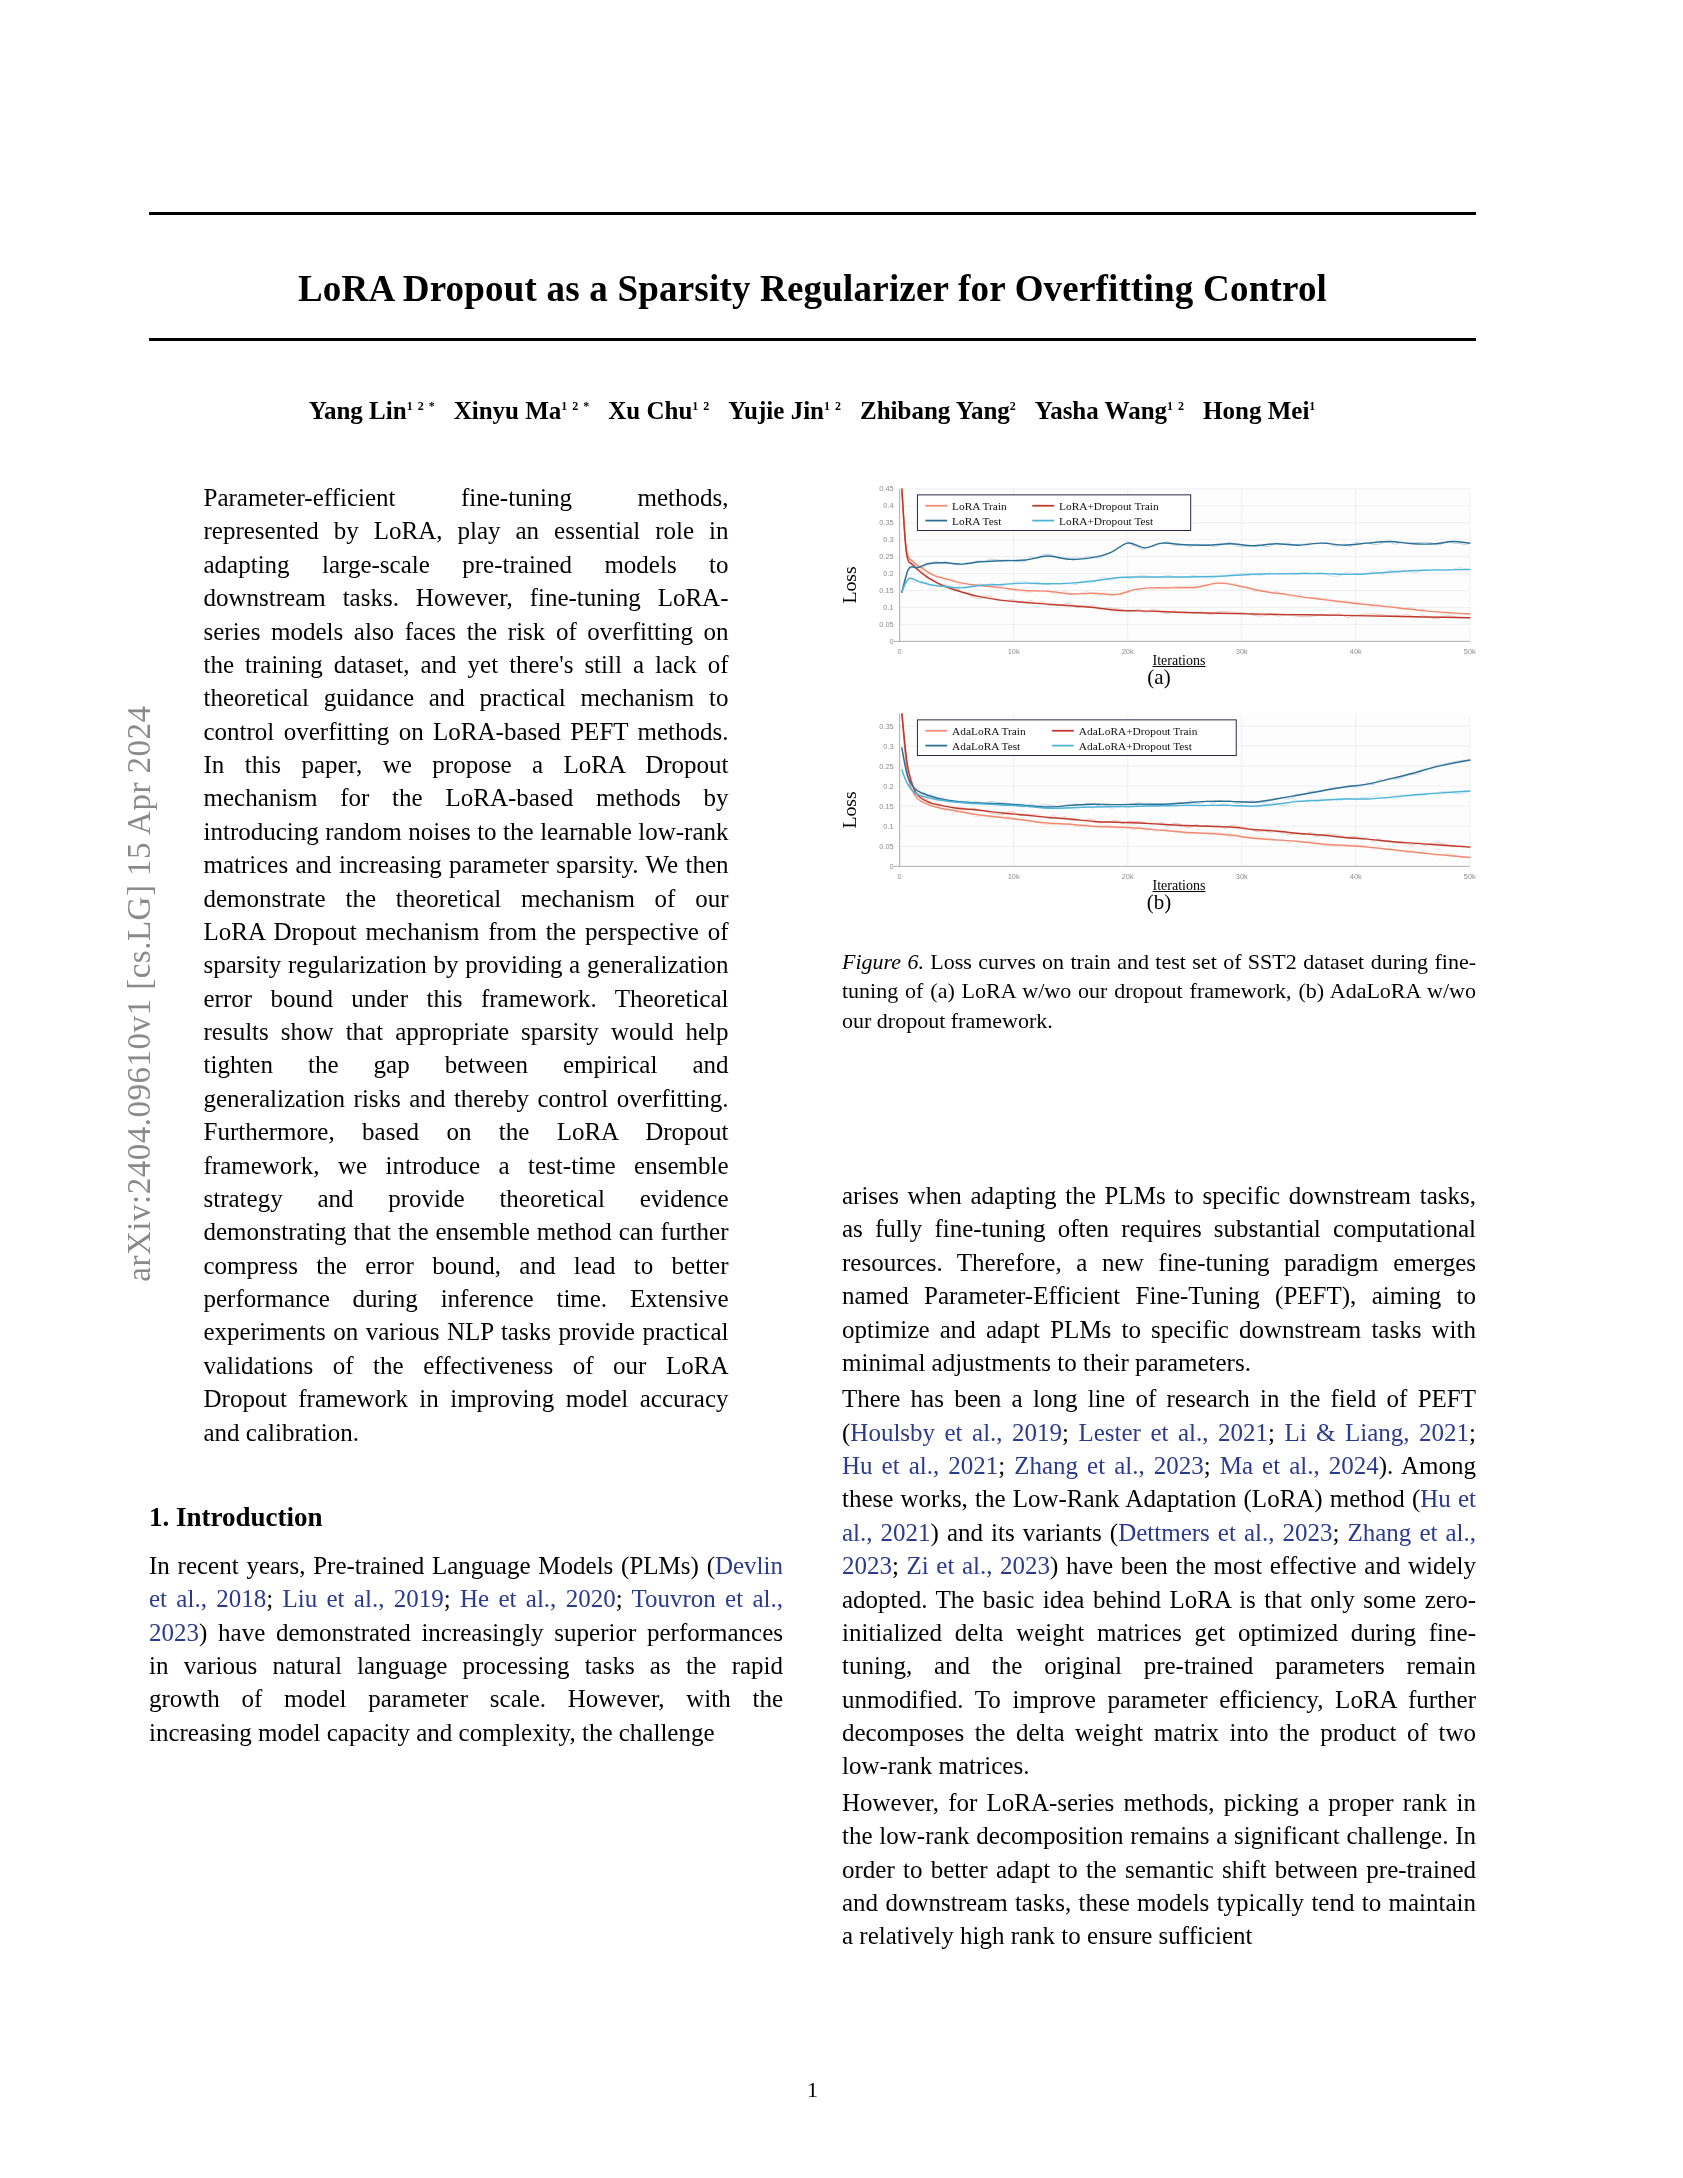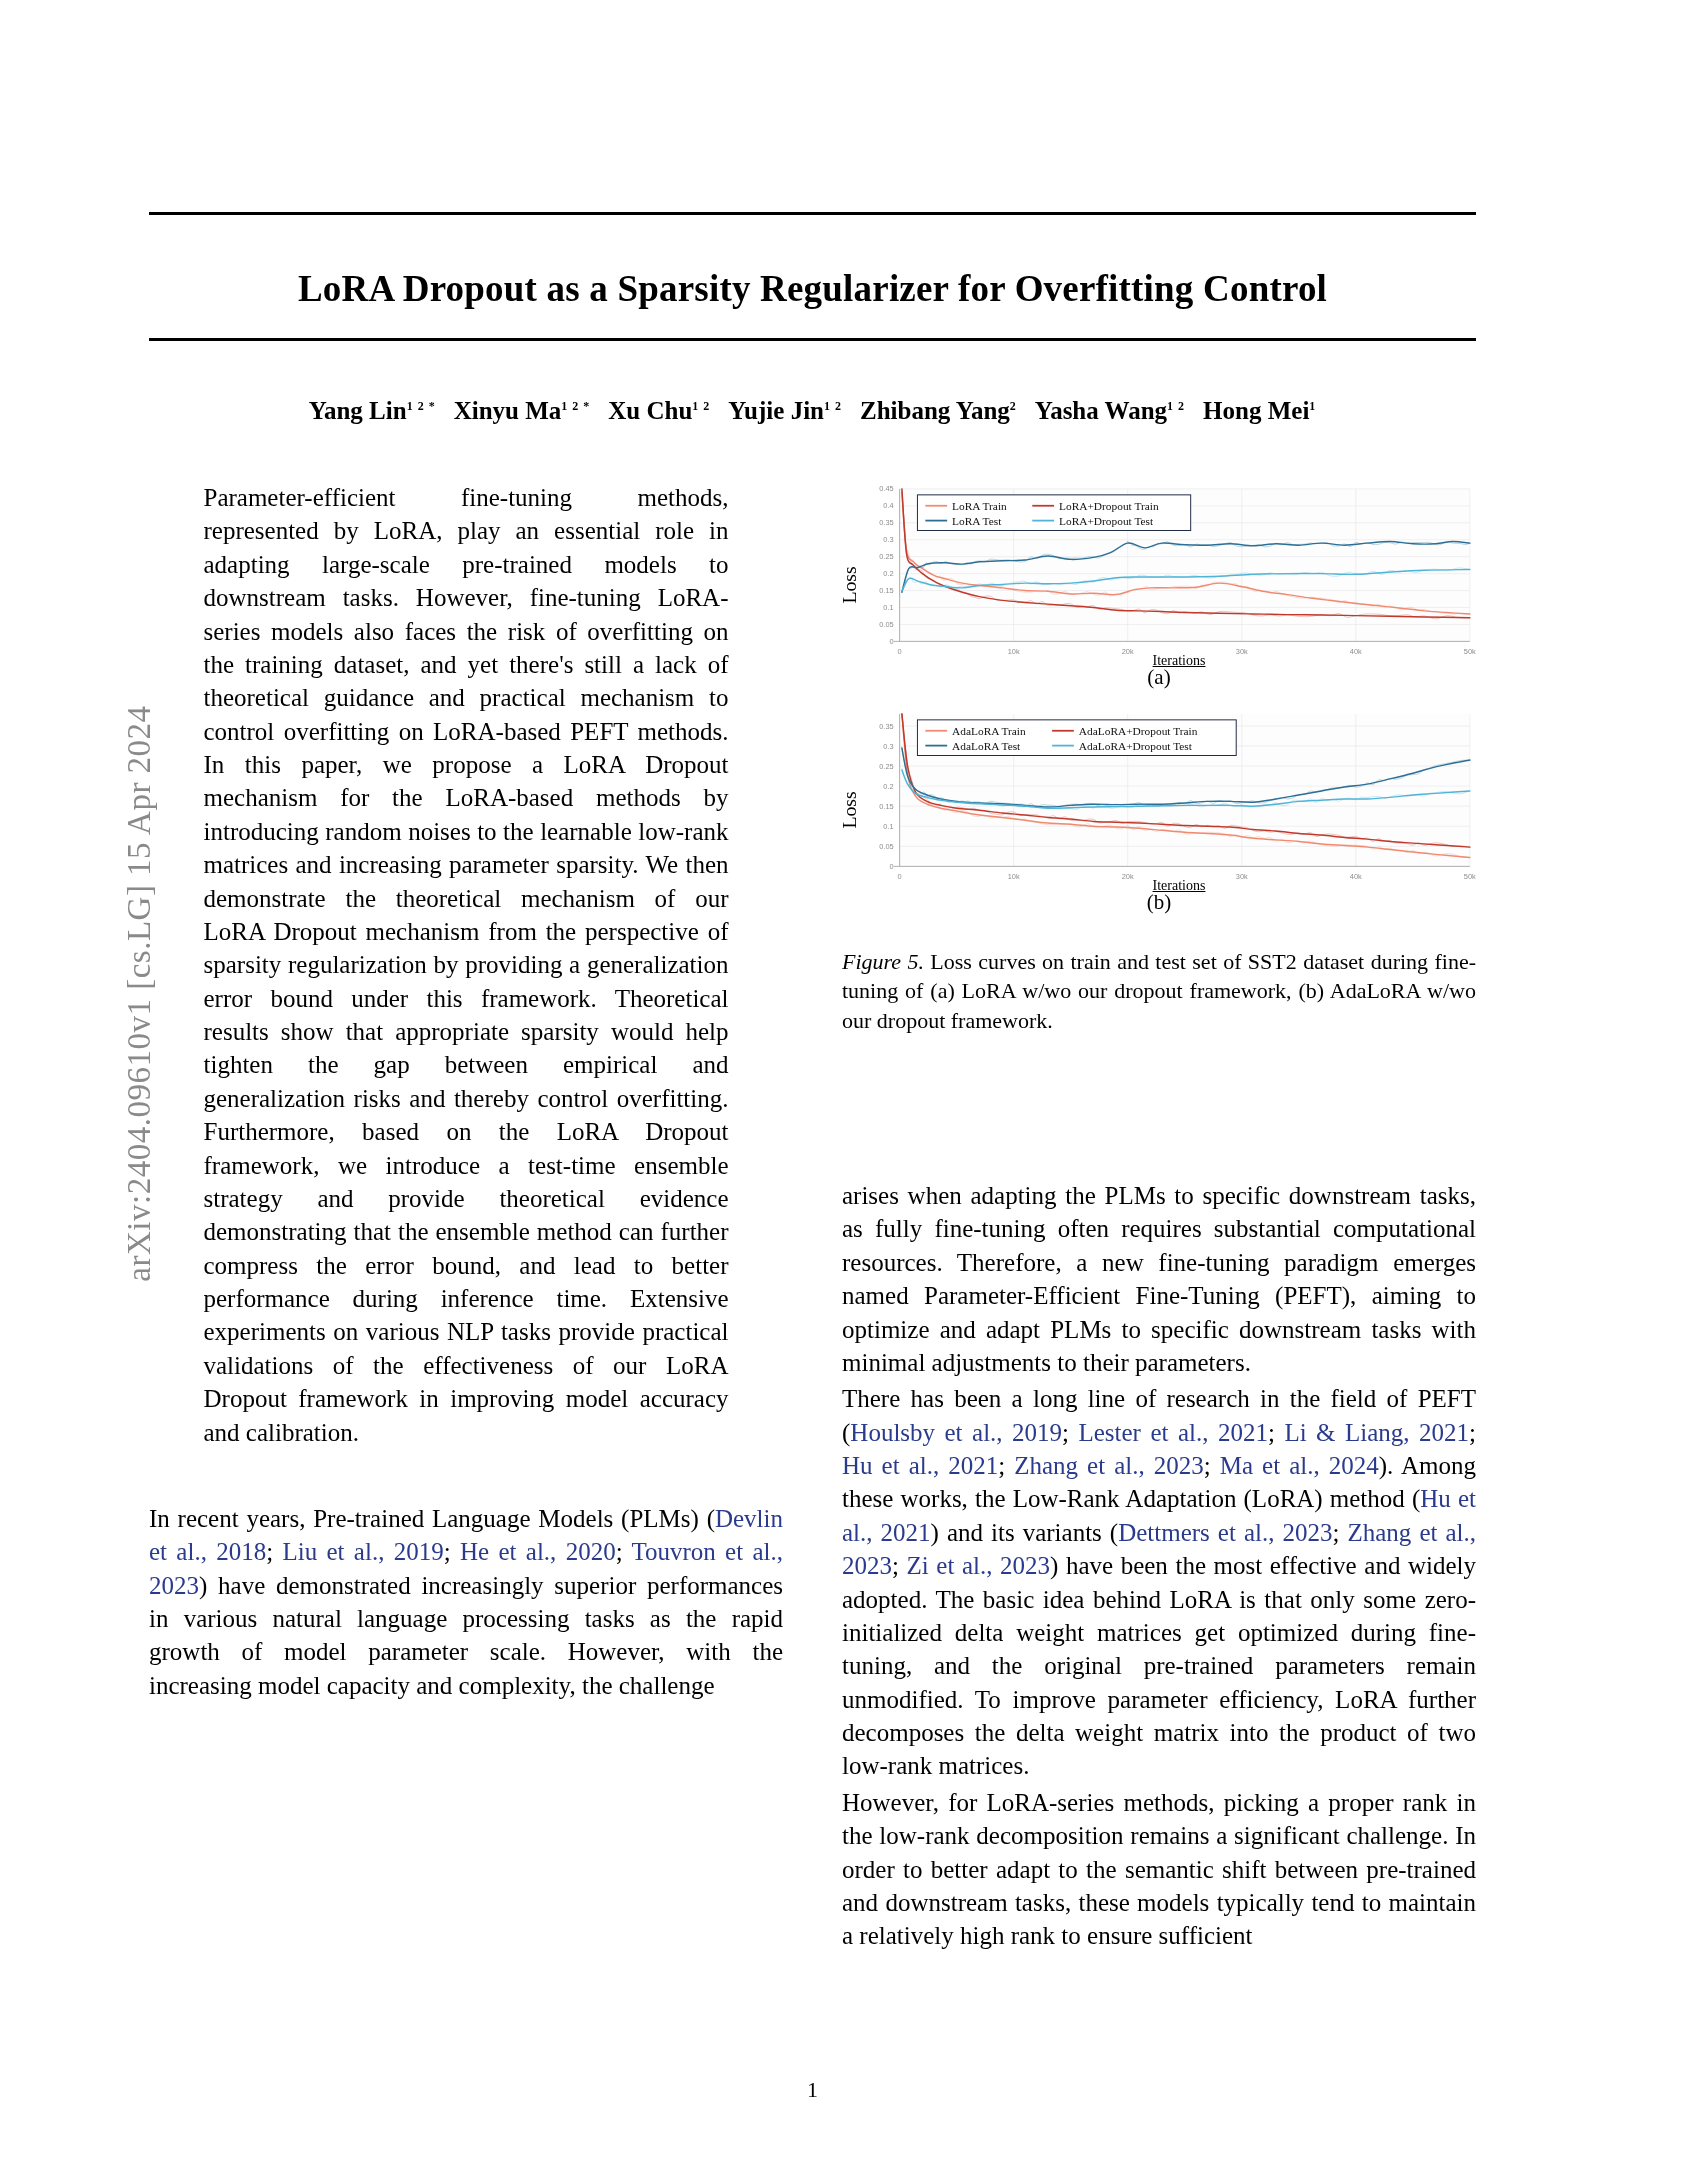--- a/index.html
+++ b/index.html
@@ -176,20 +176,21 @@
   <div class="rule" id="rule-bot"></div>
 
   <div id="authors"><span class="au">Yang Lin<sup>1 2 *</sup></span><span class="au">Xinyu Ma<sup>1 2 *</sup></span><span class="au">Xu Chu<sup>1 2</sup></span><span class="au">Yujie Jin<sup>1 2</sup></span><span class="au">Zhibang Yang<sup>2</sup></span><span class="au">Yasha Wang<sup>1 2</sup></span><span class="au">Hong Mei<sup>1</sup></span></div>
 
   <div class="col" id="col-left">
     <div id="abstract-block">
       <p class="body">Parameter-efficient fine-tuning methods, represented by LoRA, play an essential role in adapting large-scale pre-trained models to downstream tasks. However, fine-tuning LoRA-series models also faces the risk of overfitting on the training dataset, and yet there's still a lack of theoretical guidance and practical mechanism to control overfitting on LoRA-based PEFT methods. In this paper, we propose a LoRA Dropout mechanism for the LoRA-based methods by introducing random noises to the learnable low-rank matrices and increasing parameter sparsity. We then demonstrate the theoretical mechanism of our LoRA Dropout mechanism from the perspective of sparsity regularization by providing a generalization error bound under this framework. Theoretical results show that appropriate sparsity would help tighten the gap between empirical and generalization risks and thereby control overfitting. Furthermore, based on the LoRA Dropout framework, we introduce a test-time ensemble strategy and provide theoretical evidence demonstrating that the ensemble method can further compress the error bound, and lead to better performance during inference time. Extensive experiments on various NLP tasks provide practical validations of the effectiveness of our LoRA Dropout framework in improving model accuracy and calibration.</p>
     </div>
 
     <div id="intro-wrap">
+      <h2 class="section-head">1. Introduction</h2>
       <p class="body">
         <span>In recent years, Pre-trained Language Models (PLMs) (</span><span class="cite">Devlin et al., 2018</span><span>; </span><span class="cite">Liu et al., 2019</span><span>; </span><span class="cite">He et al., 2020</span><span>; </span><span class="cite">Touvron et al., 2023</span><span>) have demonstrated increasingly superior performances in various natural language processing tasks as the rapid growth of model parameter scale. However, with the increasing model capacity and complexity, the challenge</span>
       </p>
     </div>
 
   </div>
 
   <div id="figure-1">
 
     <div class="chart-box">
@@ -318,21 +319,21 @@
             <line x1="212" y1="40" x2="234" y2="40" stroke="#4fb4d8" stroke-width="1.8"></line>
             <text x="239" y="44" class="legend-txt">AdaLoRA+Dropout Test</text>
           </g>
         <text class="ylab" x="14" y="105" transform="rotate(-90 14 105)" text-anchor="middle">Loss</text>
       </svg>
       <div class="axis-title">Iterations</div>
       <div class="sublabel">(b)</div>
     </div>
 
     <p id="fig-caption">
-      <span class="figlabel">Figure 5.</span><span> Loss curves on train and test set of SST2 dataset during fine-tuning of (a) LoRA w/wo our dropout framework, (b) AdaLoRA w/wo our dropout framework.</span>
+      <span class="figlabel">Figure 6.</span><span> Loss curves on train and test set of SST2 dataset during fine-tuning of (a) LoRA w/wo our dropout framework, (b) AdaLoRA w/wo our dropout framework.</span>
     </p>
   </div>
 
   <div class="col" id="col-right" style="top:1163px;">
     <p class="body">arises when adapting the PLMs to specific downstream tasks, as fully fine-tuning often requires substantial computational resources. Therefore, a new fine-tuning paradigm emerges named Parameter-Efficient Fine-Tuning (PEFT), aiming to optimize and adapt PLMs to specific downstream tasks with minimal adjustments to their parameters.</p>
     <p class="body">
       <span>There has been a long line of research in the field of PEFT (</span><span class="cite">Houlsby et al., 2019</span>; <span class="cite">Lester et al., 2021</span>; <span class="cite">Li &amp; Liang, 2021</span>; <span class="cite">Hu et al., 2021</span>; <span class="cite">Zhang et al., 2023</span>; <span class="cite">Ma et al., 2024</span><span>). Among these works, the Low-Rank Adaptation (LoRA) method (</span><span class="cite">Hu et al., 2021</span><span>) and its variants (</span><span class="cite">Dettmers et al., 2023</span>; <span class="cite">Zhang et al., 2023</span>; <span class="cite">Zi et al., 2023</span><span>) have been the most effective and widely adopted. The basic idea behind LoRA is that only some zero-initialized delta weight matrices get optimized during fine-tuning, and the original pre-trained parameters remain unmodified. To improve parameter efficiency, LoRA further decomposes the delta weight matrix into the product of two low-rank matrices.</span>
     </p>
     <p class="body">However, for LoRA-series methods, picking a proper rank in the low-rank decomposition remains a significant challenge. In order to better adapt to the semantic shift between pre-trained and downstream tasks, these models typically tend to maintain a relatively high rank to ensure sufficient</p>
   </div>

